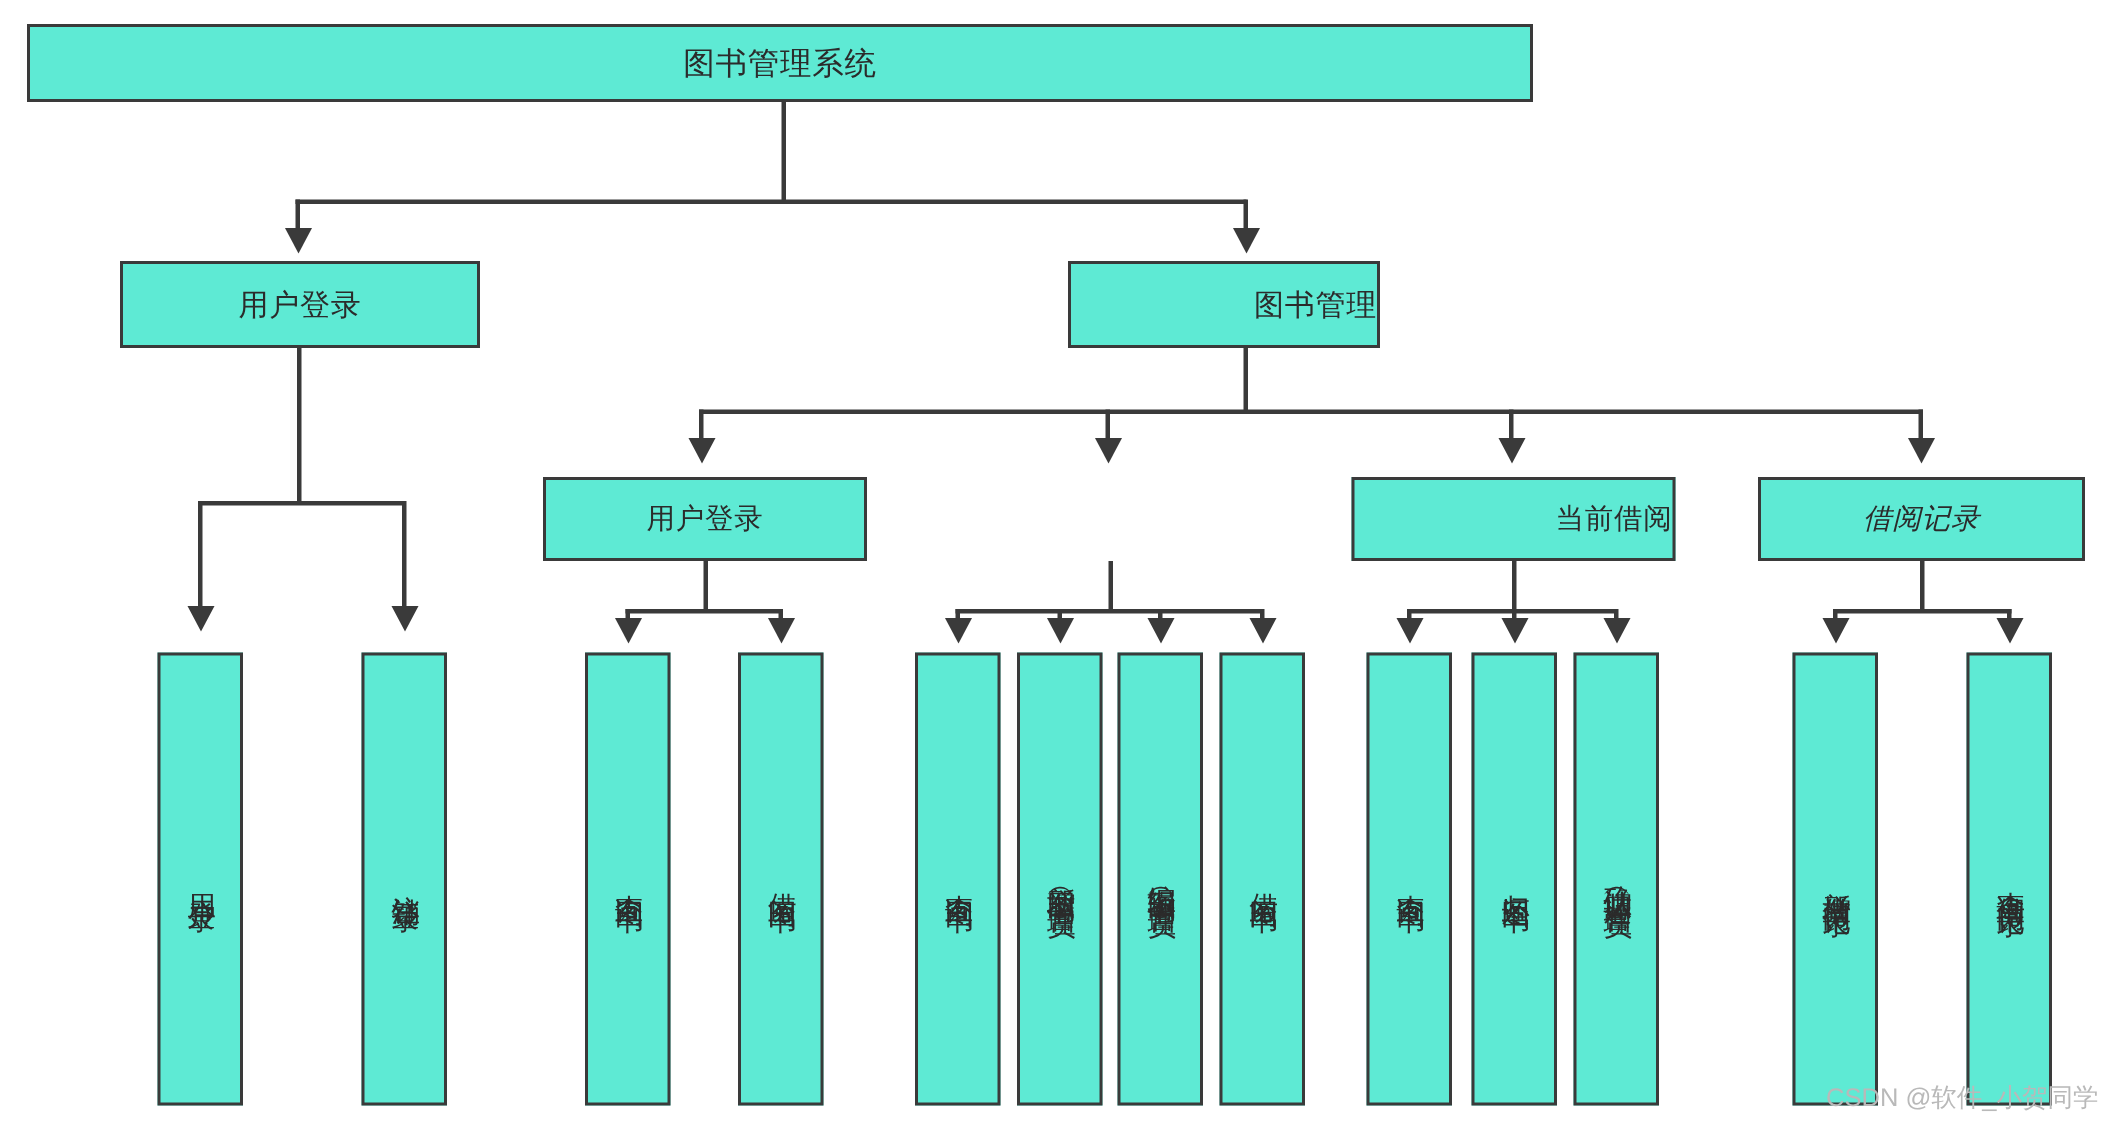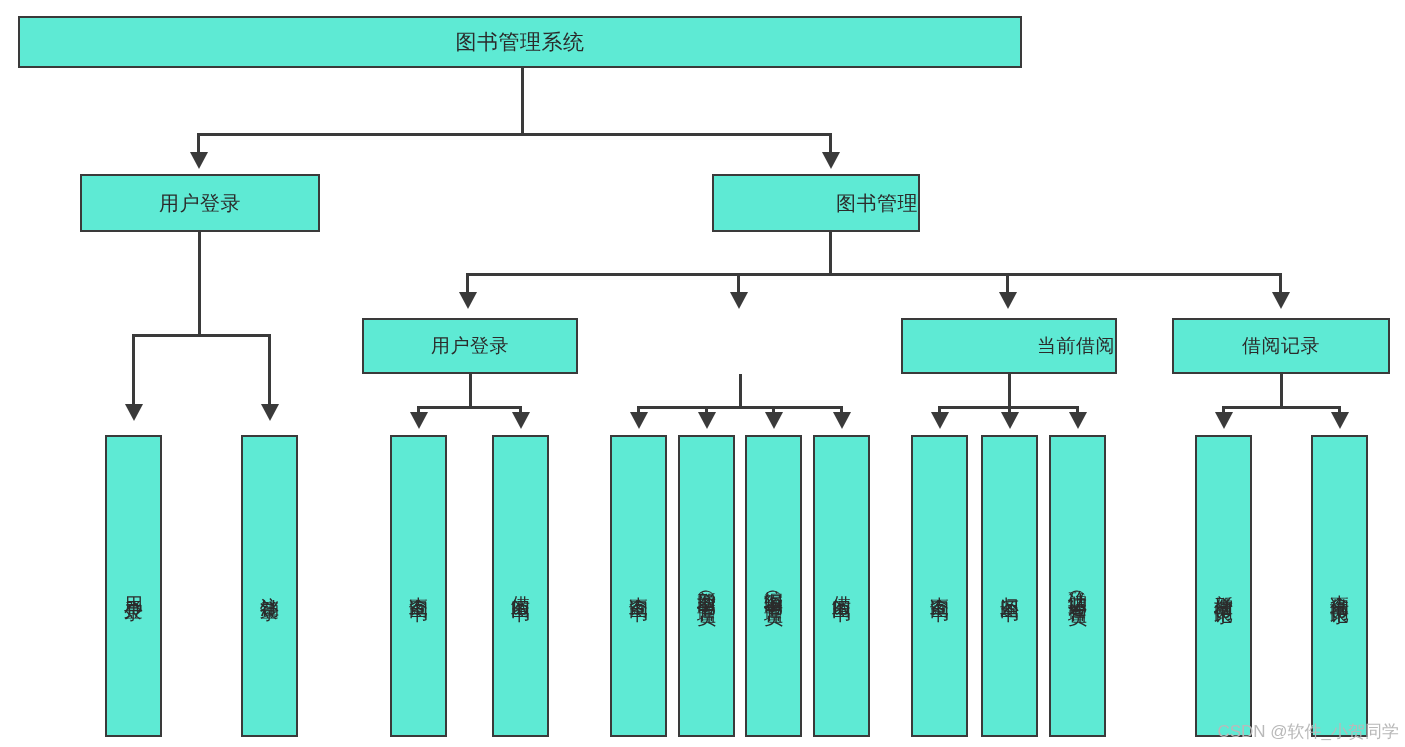--- a/index.html
+++ b/index.html
@@ -137,21 +137,21 @@
   <div class="arrow" style="left:999px; top:292px;"></div>
   <div class="vline" style="left:1279px; top:273px; height:22px;"></div>
   <div class="arrow" style="left:1272px; top:292px;"></div>
 
   <div class="node tier3" style="left:362px; top:318px; width:216px; height:56px;">
     <span class="node-label">用户登录</span>
   </div>
   <div class="node tier3" style="left:901px; top:318px; width:216px; height:56px;justify-content:flex-end;">
     <span class="node-label">当前借阅</span>
   </div>
-  <div class="node tier3" style="left:1172px; top:318px; width:218px; height:56px;">
+  <div class="node tier3" style="left:1172px; top:318px; width:218px; height:56px;font-style:italic;">
     <span class="node-label">借阅记录</span>
   </div>
 
   <div class="vline" style="left:469px; top:374px; height:34px;"></div>
   <div class="hline" style="left:417px; top:406px; width:105px;"></div>
   <div class="vline" style="left:417px; top:406px; height:8px;"></div>
   <div class="arrow" style="left:410px; top:412px;"></div>
   <div class="vline" style="left:519px; top:406px; height:8px;"></div>
   <div class="arrow" style="left:512px; top:412px;"></div>
 

